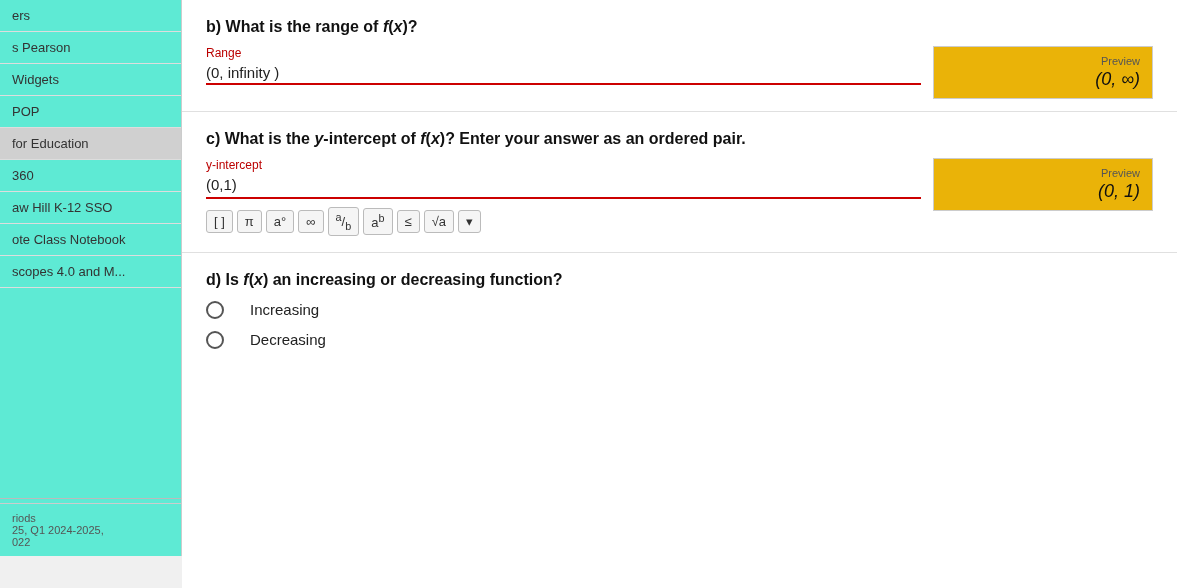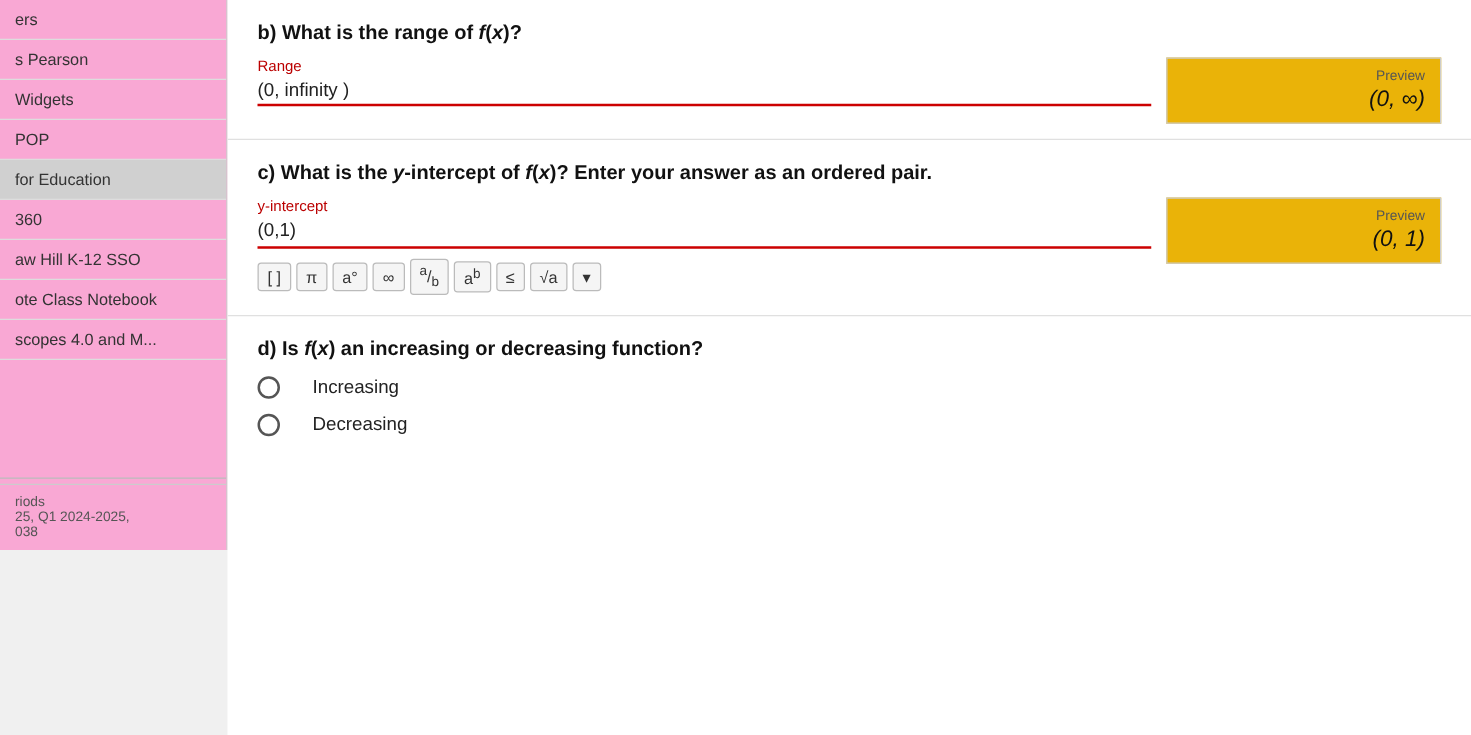--- a/index.html
+++ b/index.html
@@ -9,26 +9,26 @@
       display: flex;
       width: 1177px;
       height: 588px;
       overflow: hidden;
     }
 
     
     .sidebar {
       width: 182px;
       min-width: 182px;
-      background: #f9a8d4;
+      background: #5eead4;
       border-right: 1px solid #ccc;
       display: flex;
       flex-direction: column;
       padding: 0;
-      height: 440px;
+      height: 556px;
       overflow: hidden;
     }
     .sidebar-item {
       padding: 8px 12px;
       font-size: 13px;
       color: #333;
       cursor: pointer;
       border-bottom: 1px solid #ddd;
       white-space: nowrap;
       overflow: hidden;
@@ -193,21 +193,21 @@
     <span>ote Class Notebook</span>
   </div>
   <div class="sidebar-item">
     <span>scopes 4.0 and M...</span>
   </div>
   <div style="flex:1;"></div>
   <div class="sidebar-divider"></div>
   <div class="sidebar-bottom">
     <div>riods</div>
     <div>25, Q1 2024-2025,</div>
-    <div>038</div>
+    <div>022</div>
   </div>
 </div>
 
 <div class="main">
 
   <div class="question-block">
     <div class="question-header">
       b) What is the range of <em>f</em>(<em>x</em>)?
     </div>
     <div class="question-row">

